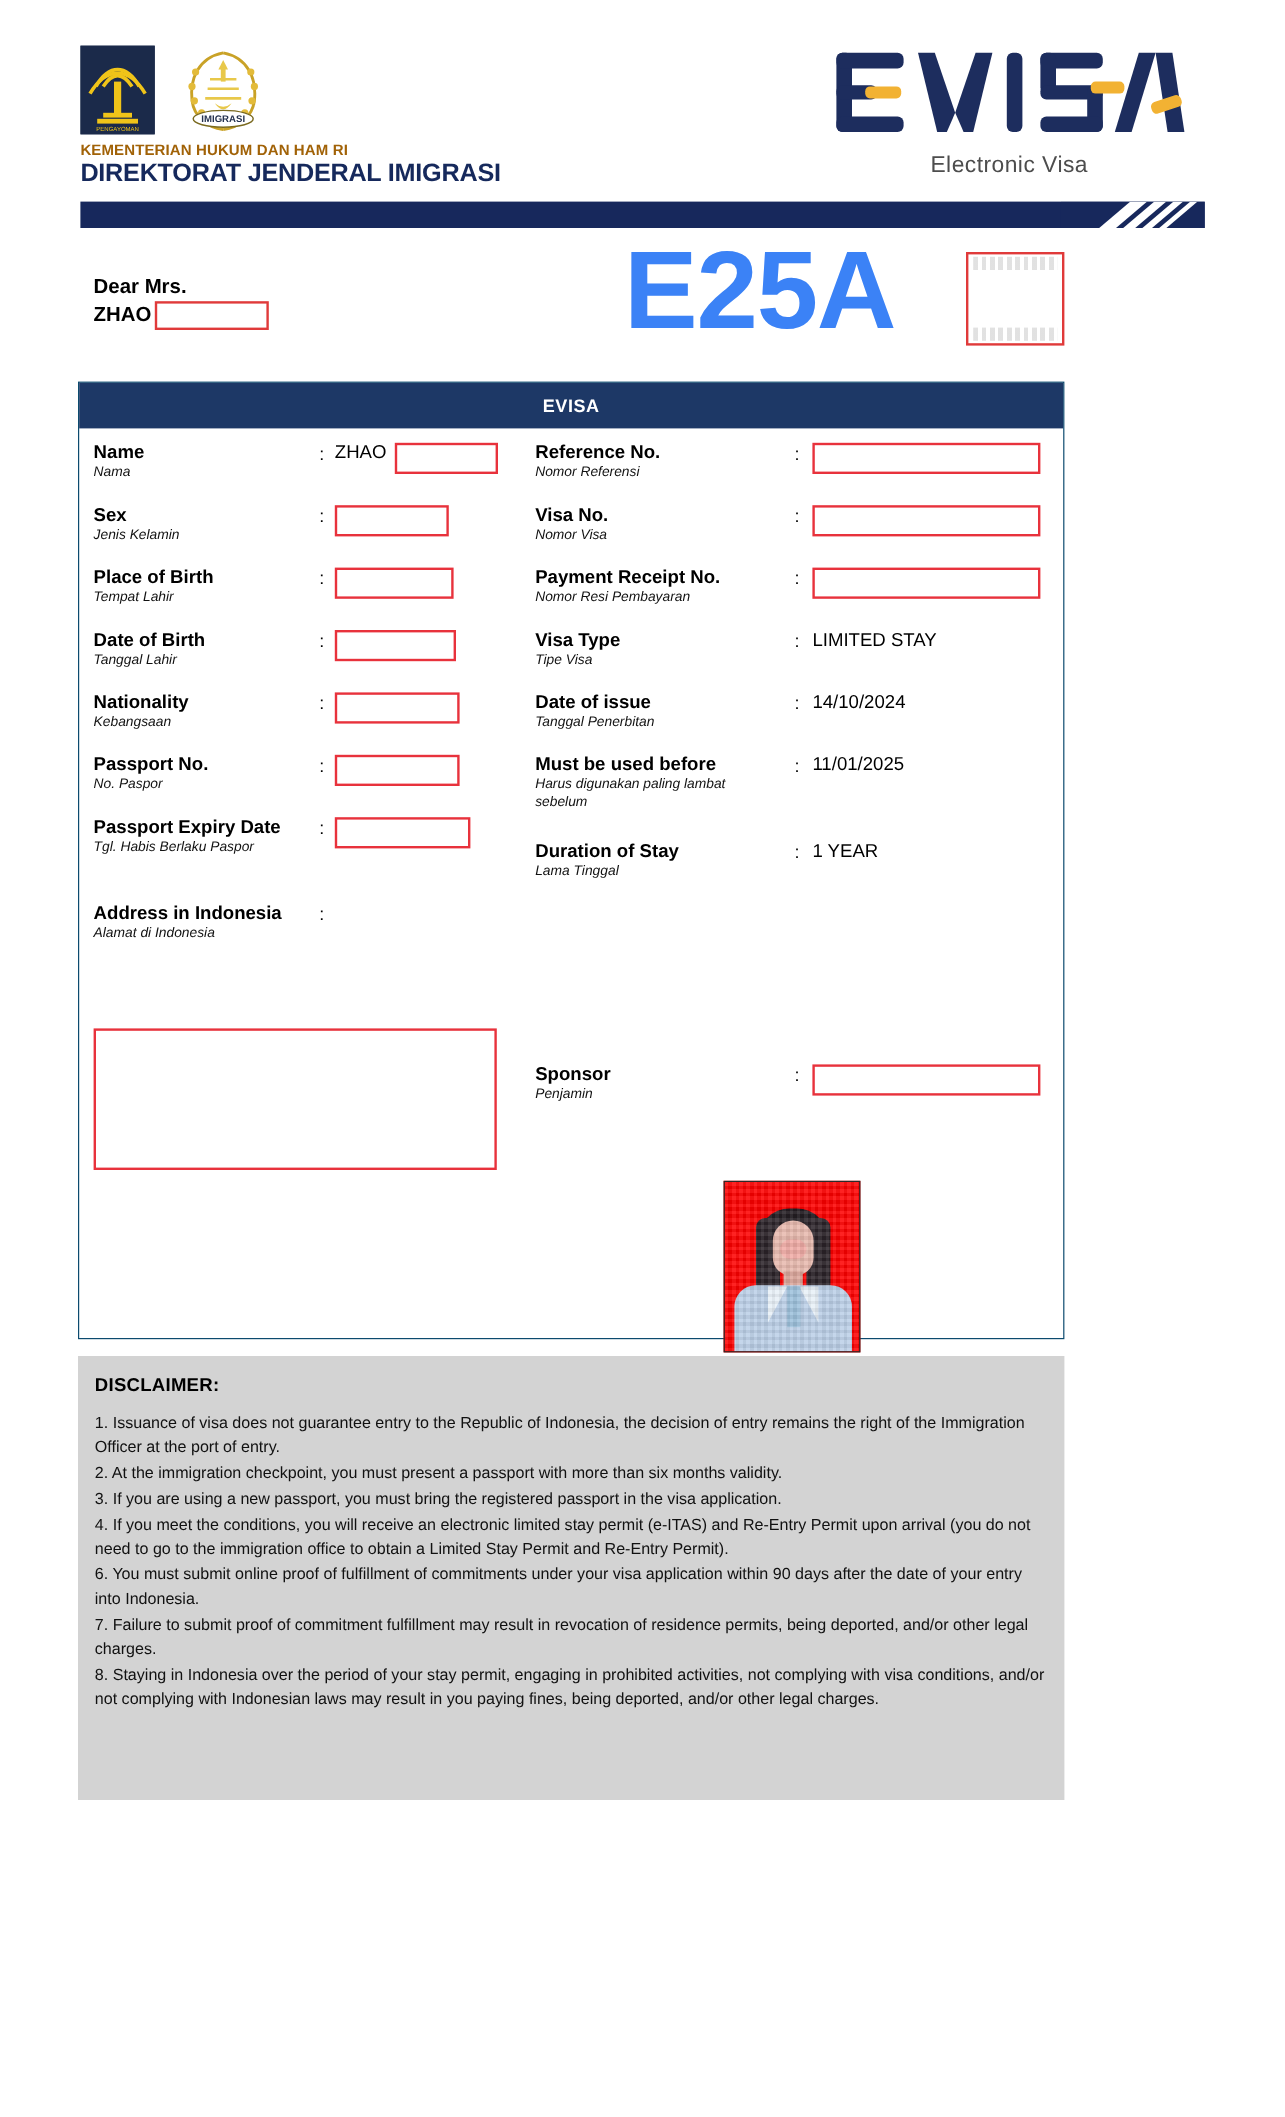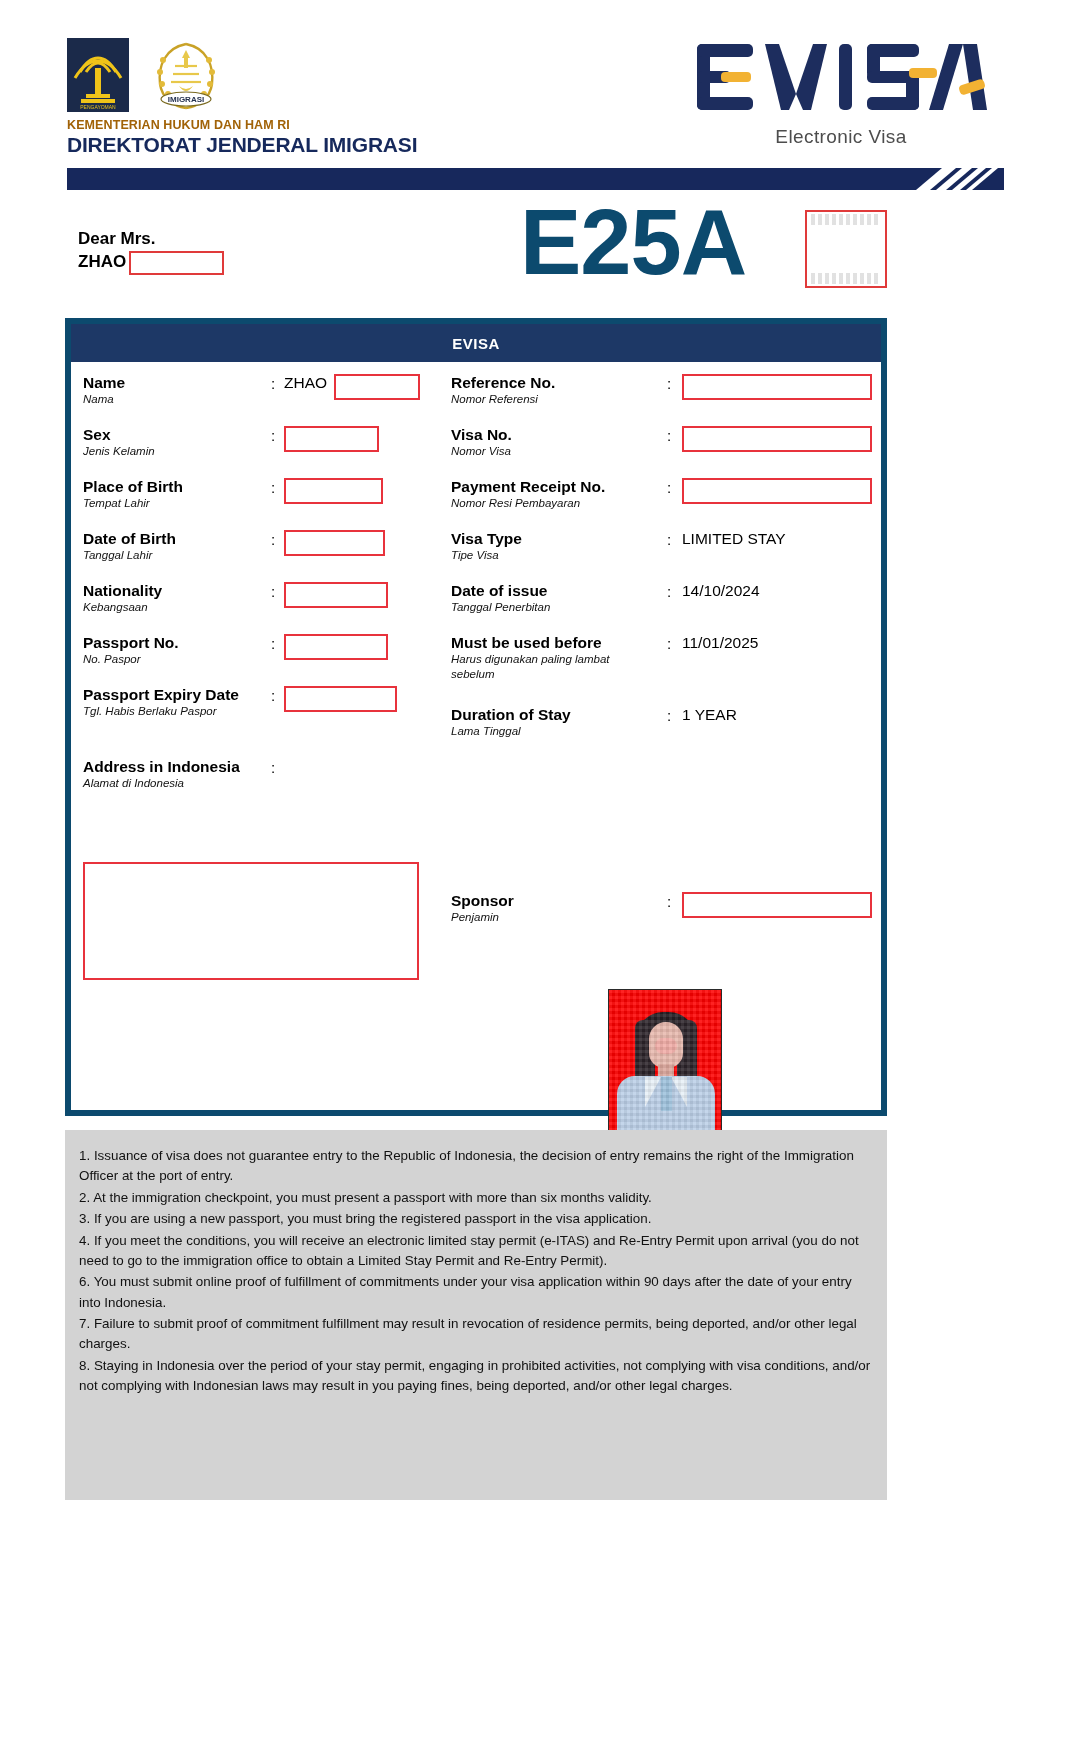--- a/index.html
+++ b/index.html
@@ -106,21 +106,21 @@
     border: 2px solid #e03a3a;
     background: #fff;
     margin-left: 3px;
   }
   .visa-code {
     position: absolute;
     left: 520px;
     top: 196px;
     font-size: 92px;
     font-weight: bold;
-    color: #0c4a6e;
+    color: #3b82f6;
     letter-spacing: -1px;
     line-height: 1;
   }
   .code-redbox {
     position: absolute;
     left: 805px;
     top: 210px;
     width: 82px;
     height: 78px;
     border: 2px solid #e03a3a;
@@ -135,21 +135,21 @@
   }
   .code-redbox .ghost.b { top: auto; bottom: 2px; }
 
   
   .card {
     position: absolute;
     left: 65px;
     top: 318px;
     width: 822px;
     height: 798px;
-    border: 6px solid #0c4a6e;
+    border: 1px solid #0c4a6e;
     background: #fff;
   }
   .card-head {
     height: 38px;
     background: #1d3866;
     color: #fff;
     font-size: 15px;
     font-weight: bold;
     letter-spacing: 0.5px;
     display: flex;
@@ -595,20 +595,21 @@
         <div class="shirt"></div>
         <div class="collar-l"></div>
         <div class="collar-r"></div>
         <div class="tie"></div>
         <div class="pix"></div>
       </div>
     </div>
   </div>
 
   <div class="disclaimer">
+    <h3>DISCLAIMER:</h3>
     <div id="disclaimer-items">
         <p>1. Issuance of visa does not guarantee entry to the Republic of Indonesia, the decision of entry remains the right of the Immigration Officer at the port of entry.</p>
         <p>2. At the immigration checkpoint, you must present a passport with more than six months validity.</p>
         <p>3. If you are using a new passport, you must bring the registered passport in the visa application.</p>
         <p>4. If you meet the conditions, you will receive an electronic limited stay permit (e-ITAS) and Re-Entry Permit upon arrival (you do not need to go to the immigration office to obtain a Limited Stay Permit and Re-Entry Permit).</p>
         <p>6. You must submit online proof of fulfillment of commitments under your visa application within 90 days after the date of your entry into Indonesia.</p>
         <p>7. Failure to submit proof of commitment fulfillment may result in revocation of residence permits, being deported, and/or other legal charges.</p>
         <p>8. Staying in Indonesia over the period of your stay permit, engaging in prohibited activities, not complying with visa conditions, and/or not complying with Indonesian laws may result in you paying fines, being deported, and/or other legal charges.</p>
       </div>
   </div>

